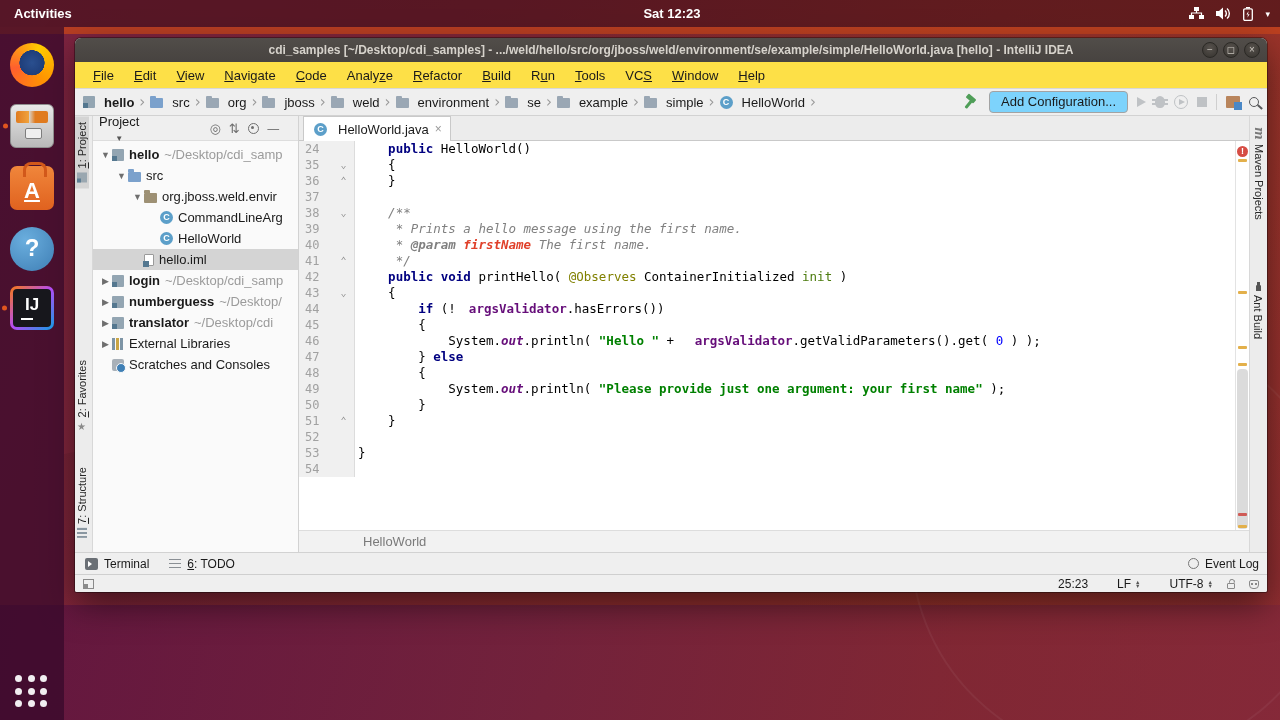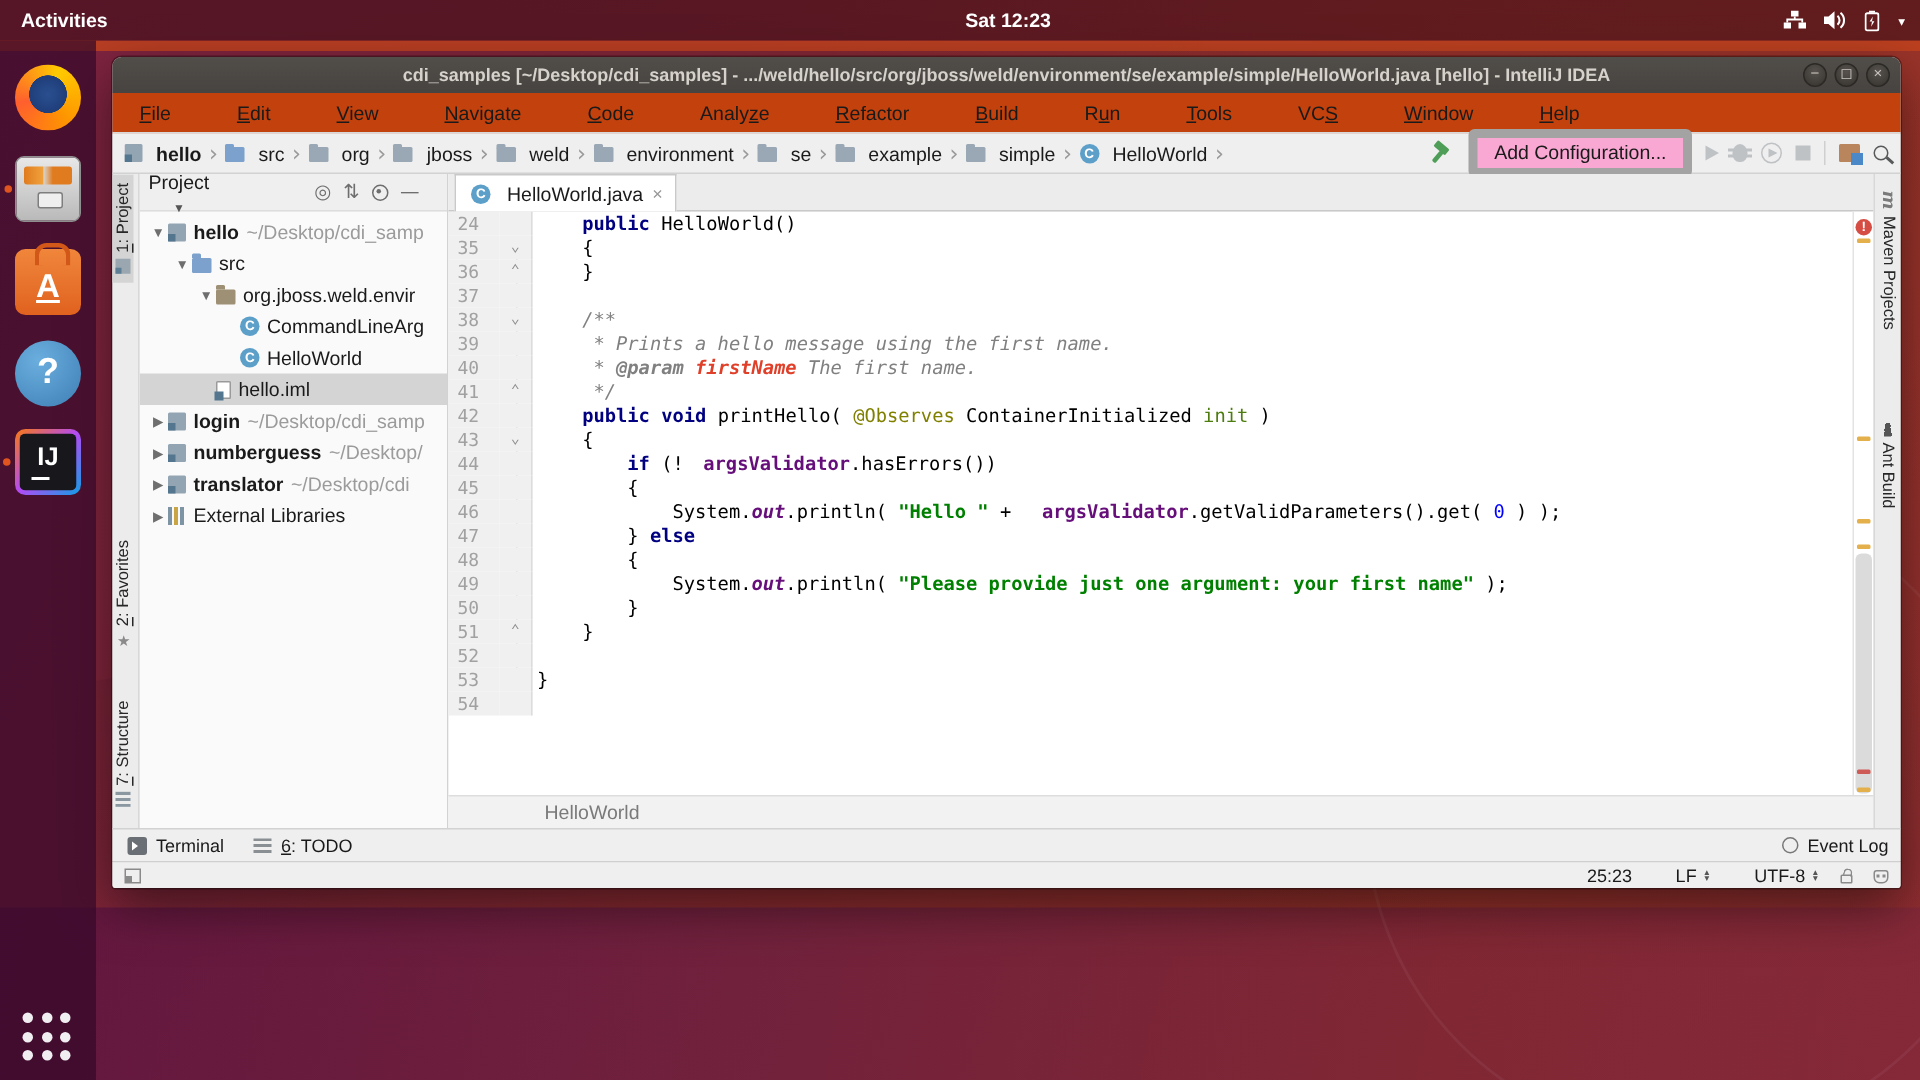--- a/index.html
+++ b/index.html
@@ -45,29 +45,29 @@
   .ic-grid { display:grid; grid-template-columns:repeat(3,1fr); gap:4px; width:34px; height:34px; left:15px; }
   .ic-grid span { width:7px; height:7px; border-radius:50%; background:#f1eef1; }
 
   
   #ide { position:absolute; left:75px; top:38px; width:1192px; height:554px; background:#efefef; border-radius:6px 6px 2px 2px; box-shadow:0 12px 34px rgba(0,0,0,.5), 0 0 0 1px rgba(0,0,0,.35); z-index:30; font-size:13px; color:#1a1a1a; }
   #titlebar { position:absolute; left:0; top:0; right:0; height:24px; background:linear-gradient(#514d49,#474340); border-radius:6px 6px 0 0; display:flex; align-items:center; justify-content:center; }
   #title-text { color:#d6d2cb; font-size:12px; font-weight:bold; white-space:nowrap; overflow:hidden; max-width:1050px; }
   .win-btns { position:absolute; right:7px; top:4px; display:flex; gap:5px; }
   .win-btn { width:16px; height:16px; border-radius:50%; background:radial-gradient(circle at 50% 35%, #57524d, #35322e); border:1px solid #2b2925; color:#c8c4bd; font-size:10px; line-height:14px; text-align:center; cursor:pointer; }
 
-  #menubar { position:absolute; left:0; top:24px; right:0; height:27px; background:#c2410c; border-bottom:1px solid #d7d7d7; display:flex; align-items:center; padding-left:8px;gap:24px; }
+  #menubar { position:absolute; left:0; top:24px; right:0; height:27px; background:#fde047; border-bottom:1px solid #d7d7d7; display:flex; align-items:center; padding-left:8px; }
   .menu-item { padding:0 10px; font-size:13px; cursor:pointer; white-space:nowrap; }
 
   #navbar { position:absolute; left:0; top:51px; right:0; height:27px; background:#efefef; border-bottom:1px solid #d2d2d2; display:flex; align-items:center; padding:0 8px; }
   #breadcrumbs { display:flex; align-items:center; overflow:hidden; flex:1; }
   .crumb { display:flex; align-items:center; gap:4px; font-size:13px; cursor:pointer; white-space:nowrap; }
   .crumb-sep { color:#9a9a9a; font-size:15px; margin:0 5px; font-family:"DejaVu Sans",sans-serif; }
   .nav-actions { display:flex; align-items:center; gap:9px; margin-left:8px; }
-  #add-config-btn { border:6px solid #a3a3a3; border-radius:4px; background:#f9a8d4; padding:2px 11px 3px; font-size:13px; color:#1a1a1a; cursor:pointer; white-space:nowrap; }
+  #add-config-btn { border:1px solid #a3a3a3; border-radius:4px; background:#7dd3fc; padding:2px 11px 3px; font-size:13px; color:#1a1a1a; cursor:pointer; white-space:nowrap; }
   .vsep { width:1px; height:16px; background:#cfcfcf; }
 
   
   .hammer { position:relative; width:16px; height:16px; }
   .hammer::before { content:""; position:absolute; left:2px; top:2px; width:10px; height:5px; background:#4f9e58; transform:rotate(40deg); border-radius:1px; }
   .hammer::after { content:""; position:absolute; left:3px; top:6px; width:3px; height:9px; background:#4f9e58; transform:rotate(40deg); border-radius:1px; }
   .play-ico { width:0; height:0; border-left:9px solid #bfc2c5; border-top:5.5px solid transparent; border-bottom:5.5px solid transparent; }
   .stop-ico { width:10px; height:10px; background:#bfc2c5; }
   .bug-ico { width:10px; height:12px; background:#bfc2c5; border-radius:50% 50% 45% 45%; position:relative; }
   .bug-ico::before { content:""; position:absolute; left:-3px; top:3px; width:16px; height:1.5px; background:#bfc2c5; box-shadow:0 4px 0 #bfc2c5; }
@@ -391,20 +391,25 @@
               <span class="tree-arrow">▶</span>
               <span class="t-ico ti-module"></span>
               <span class="tree-label bold">translator</span>
               <span class="tree-path">~/Desktop/cdi</span>
             </div>
             <div class="tree-row" style="padding-left: 6px;">
               <span class="tree-arrow">▶</span>
               <span class="t-ico ti-lib"></span>
               <span class="tree-label">External Libraries</span>
             </div>
+            <div class="tree-row" style="padding-left: 6px;">
+              <span class="tree-arrow"></span>
+              <span class="t-ico ti-scratch"></span>
+              <span class="tree-label">Scratches and Consoles</span>
+            </div>
           </div>
       </div>
 
       <div id="editor">
         <div id="tabbar">
           <div id="tab">
             <span class="t-ico ti-class">C</span>
             <span>HelloWorld.java</span>
             <span class="tab-close">×</span>
           </div>

